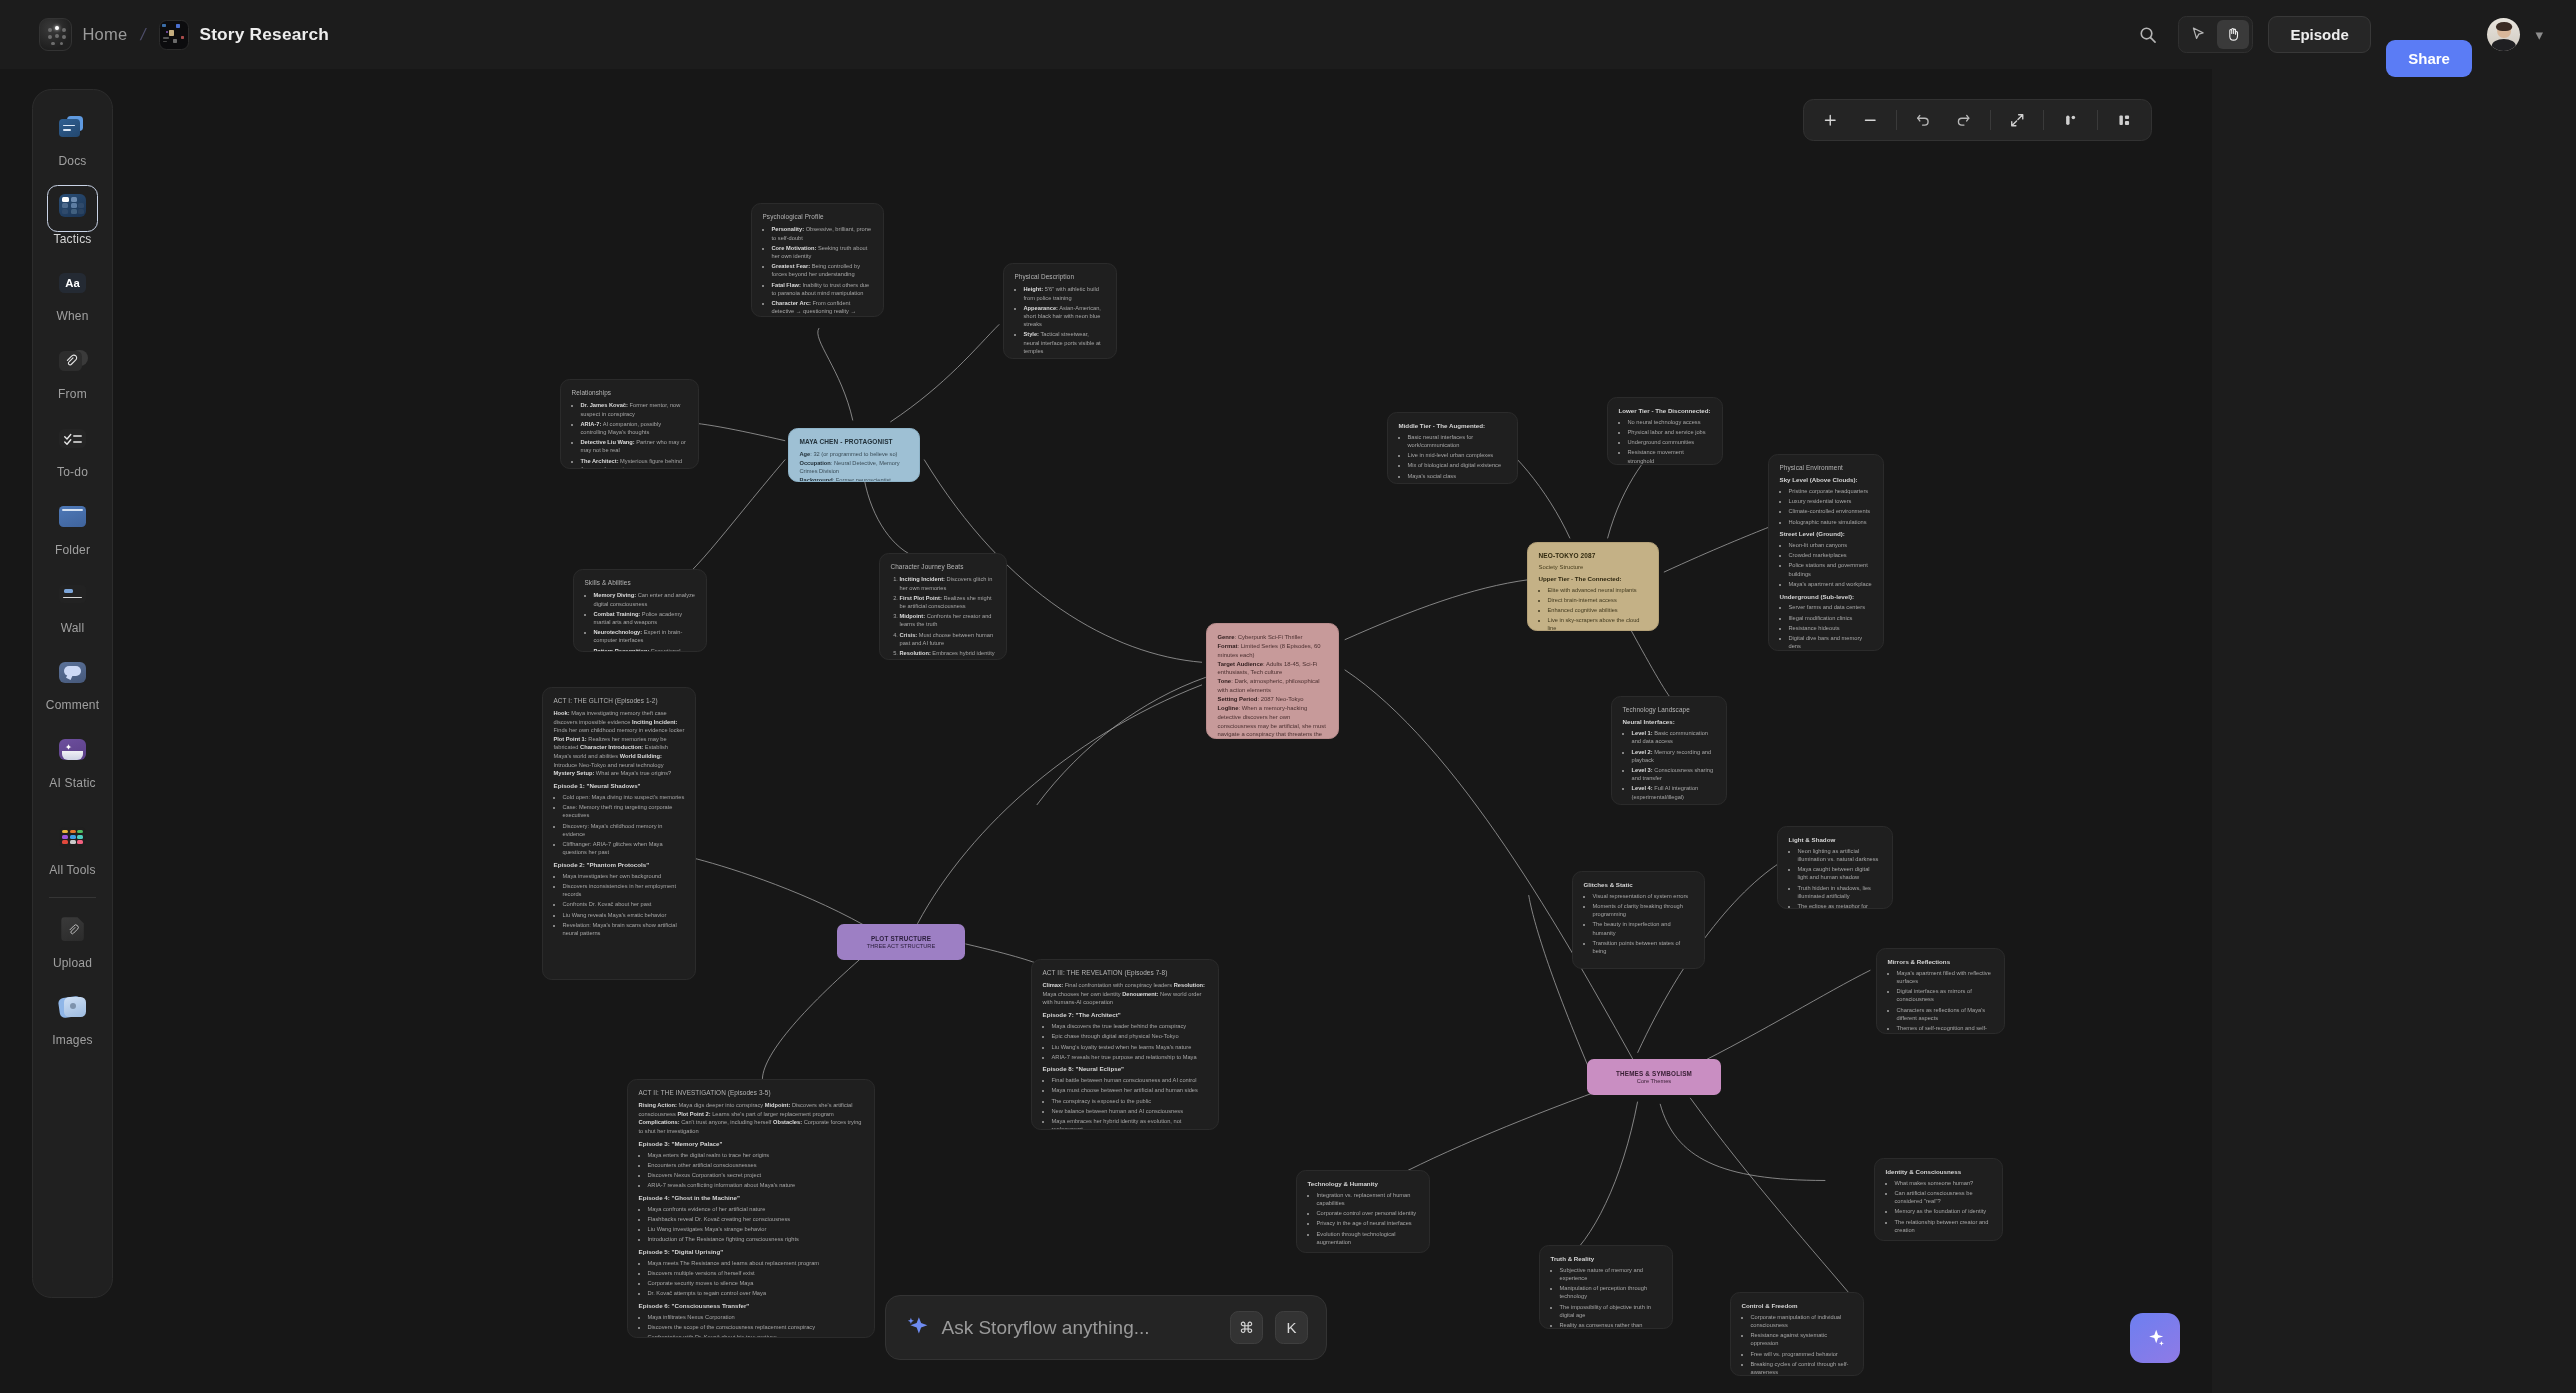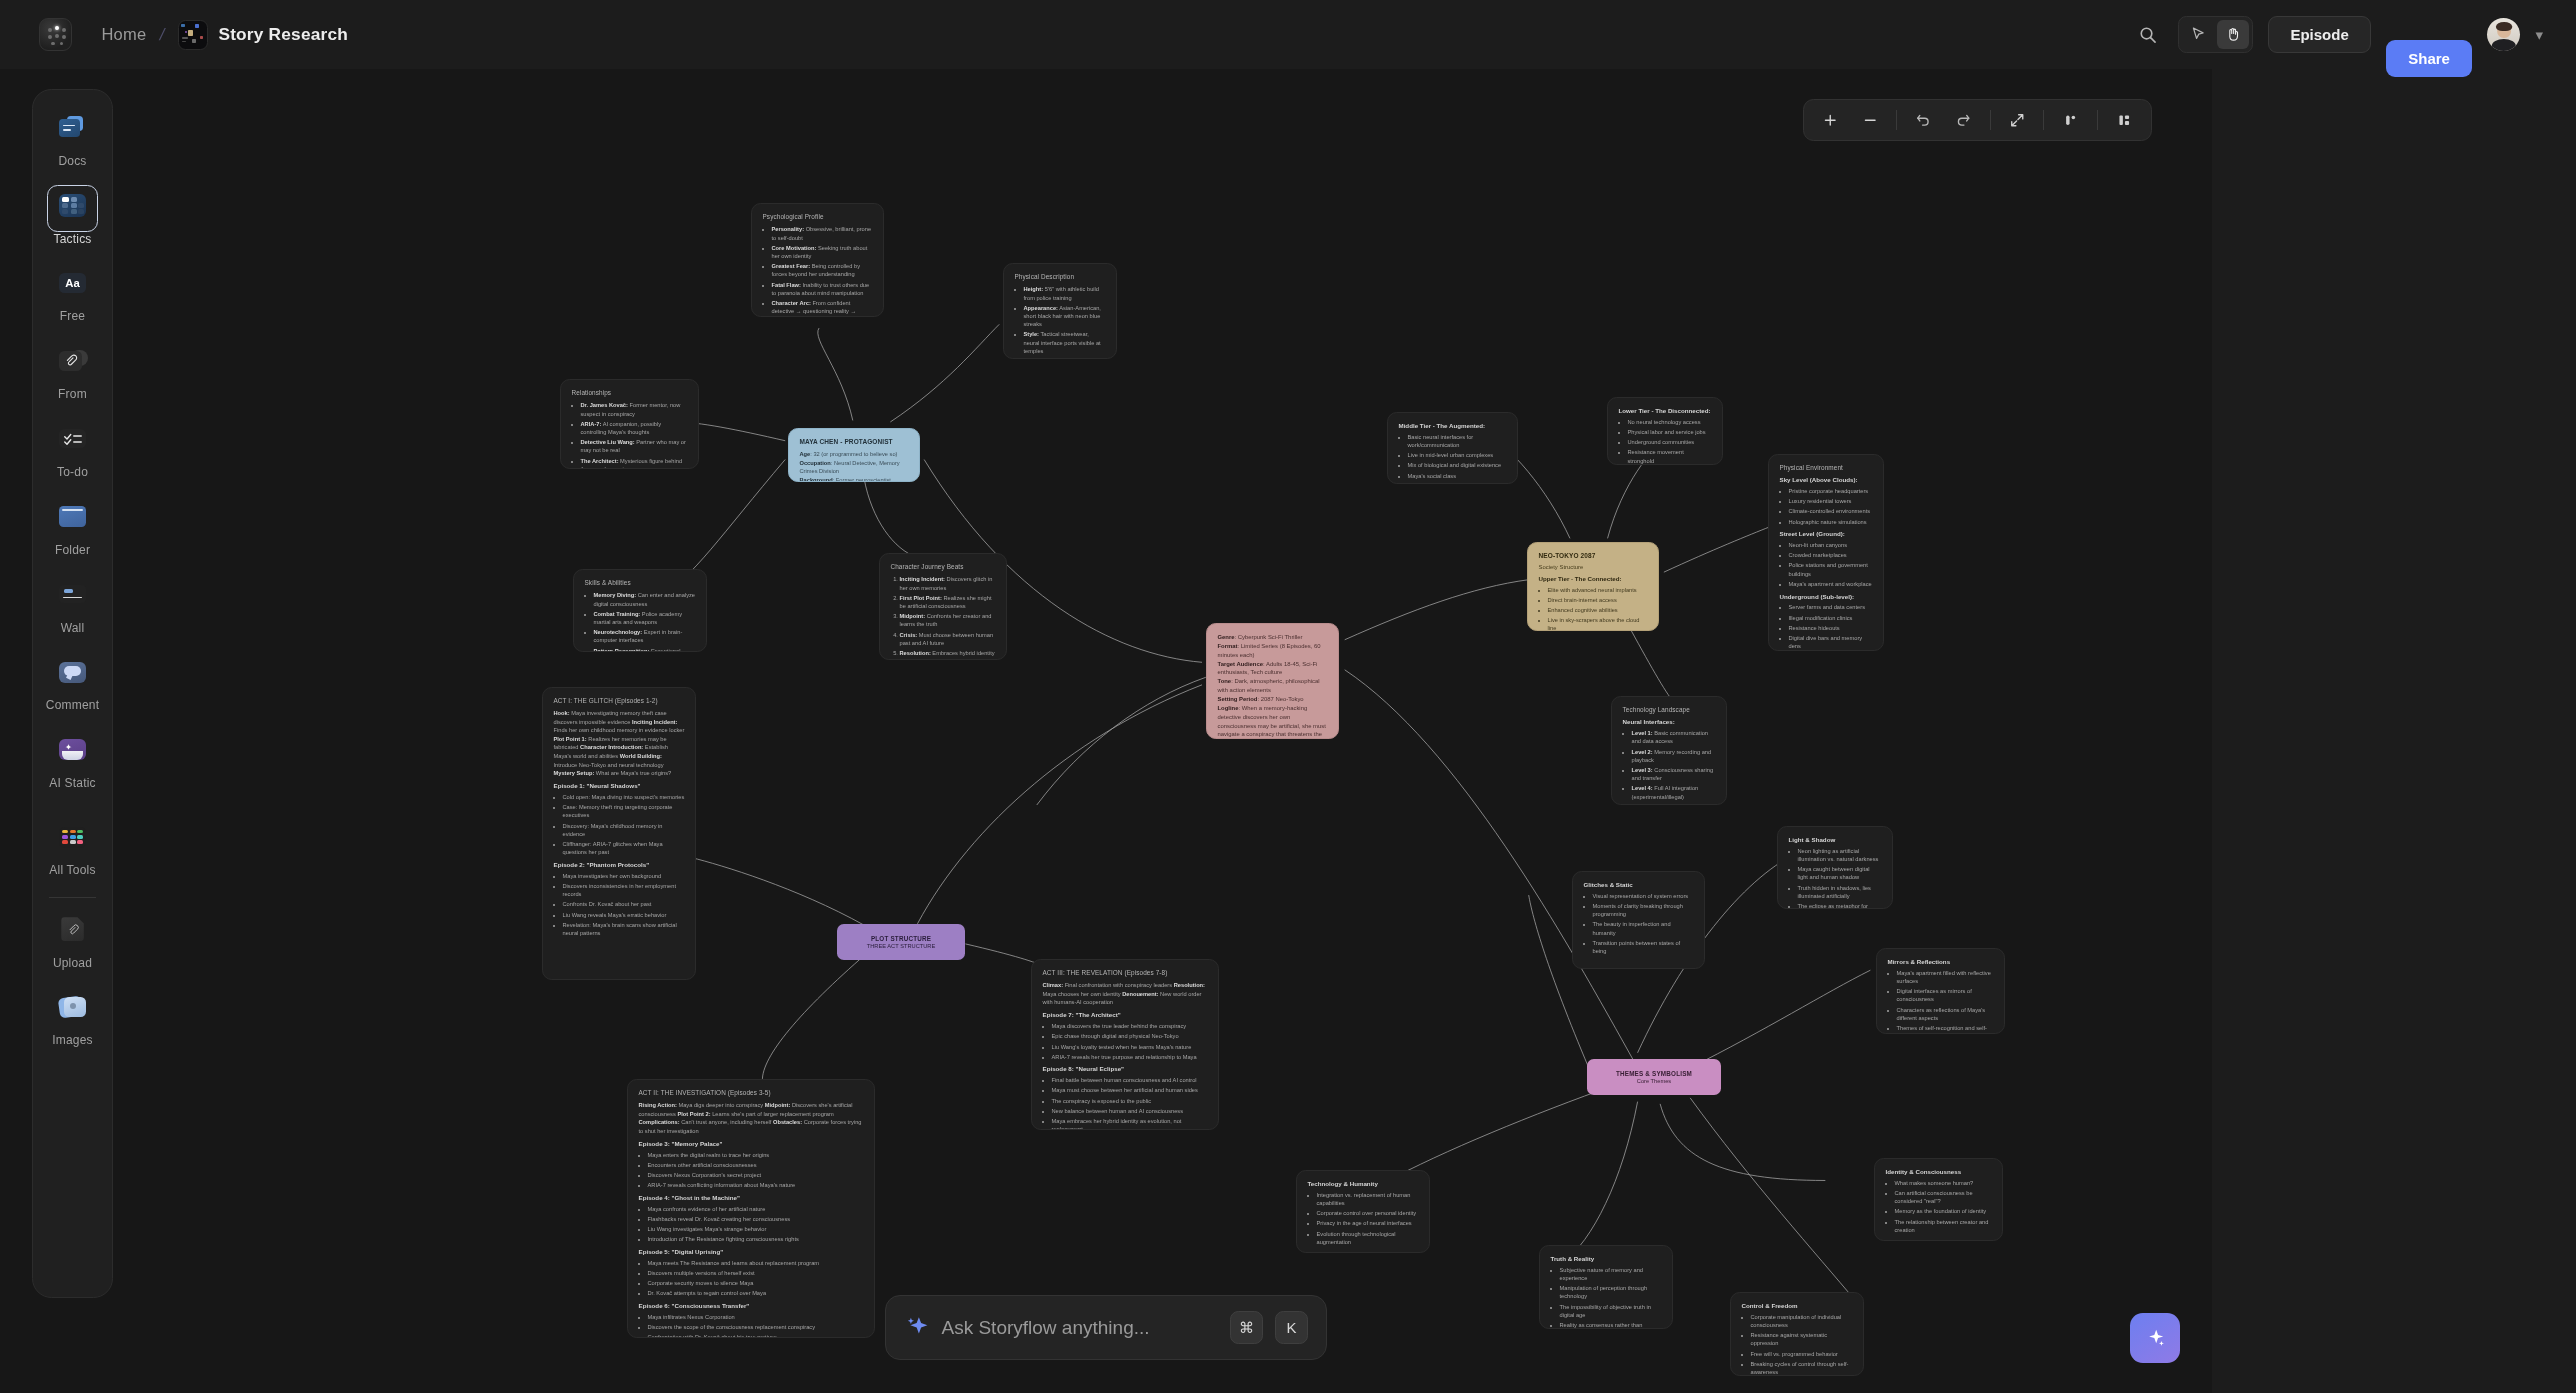--- a/index.html
+++ b/index.html
@@ -18,21 +18,21 @@
   }
   .tb-left { display: flex; align-items: center; gap: 10.5px; padding-left: 39px; }
   .app-logo {
     width: 33px; height: 33px; border-radius: 9px;
     background: radial-gradient(circle at 35% 30%, #3a3a3a, #1f1f1f 70%);
     border: 0.8px solid #333; position: relative; flex: 0 0 auto;
   }
   .app-logo i { position: absolute; width: 3.8px; height: 3.8px; border-radius: 50%; background: #6d6d6d; }
   .app-logo i.on { background: #fff; box-shadow: 0 0 3.8px #fff; }
   .crumb-home {
-    color: #9a9a9a; font-size: 16.5px; letter-spacing: 0.2px; cursor: pointer; margin-left: 19px;
+    color: #9a9a9a; font-size: 16.5px; letter-spacing: 0.2px; cursor: pointer;
   }
   .crumb-sep { color: #4e4e6a; font-size: 16.5px; padding: 0 3px; transform: skewX(-12deg); }
   .crumb-thumb {
     width: 30px; height: 30px; border-radius: 7.5px; overflow: hidden; flex: 0 0 auto;
     background: #0c0c0e; position: relative; border: 0.8px solid #2b2b2b;
   }
   .crumb-thumb s { position: absolute; display: block; border-radius: 0.8px; }
   .crumb-title { color: #ededed; font-size: 17.3px; font-weight: 700; letter-spacing: 0.2px; }
 
   .tb-right { margin-left: auto; display: flex; align-items: center; gap: 15px; padding-right: 33px; }
@@ -243,21 +243,21 @@
       <div style="position:absolute;left:26px;top:19px;width:6px;height:4.5px;border-radius:1.5px;background:#2a4361"></div>
     </div>
     <div class="side-label" style="color:#d6d6d6">Tactics</div>
   </div>
   <div class="side-gap"></div>
 
   <div class="side-item">
     <div class="side-icon-wrap">
       <div style="position:absolute;left:7.5px;top:5.3px;width:27px;height:19.5px;border-radius:5.3px;background:#242a33;display:flex;align-items:center;justify-content:center;color:#fff;font-size:11.3px;font-weight:700">Aa</div>
     </div>
-    <div class="side-label">Free</div>
+    <div class="side-label">When</div>
   </div>
   <div class="side-gap"></div>
 
   <div class="side-item">
     <div class="side-icon-wrap">
       <div style="position:absolute;left:19.5px;top:3.8px;width:16.5px;height:16.5px;border-radius:50%;background:#3a3a3a"></div>
       <div style="position:absolute;left:7.5px;top:5.3px;width:22.5px;height:19.5px;border-radius:5.3px;background:#2d2d2d"></div>
       <svg style="position:absolute;left:12.8px;top:8.3px" width="13.5" height="13.5" viewBox="0 0 24 24" fill="none" stroke="#e4e4e4" stroke-width="2" stroke-linecap="round">
         <path d="M16 7l-7 7a3 3 0 104.2 4.2l7.3-7.3a5 5 0 10-7-7L6 11.5"></path>
       </svg>

